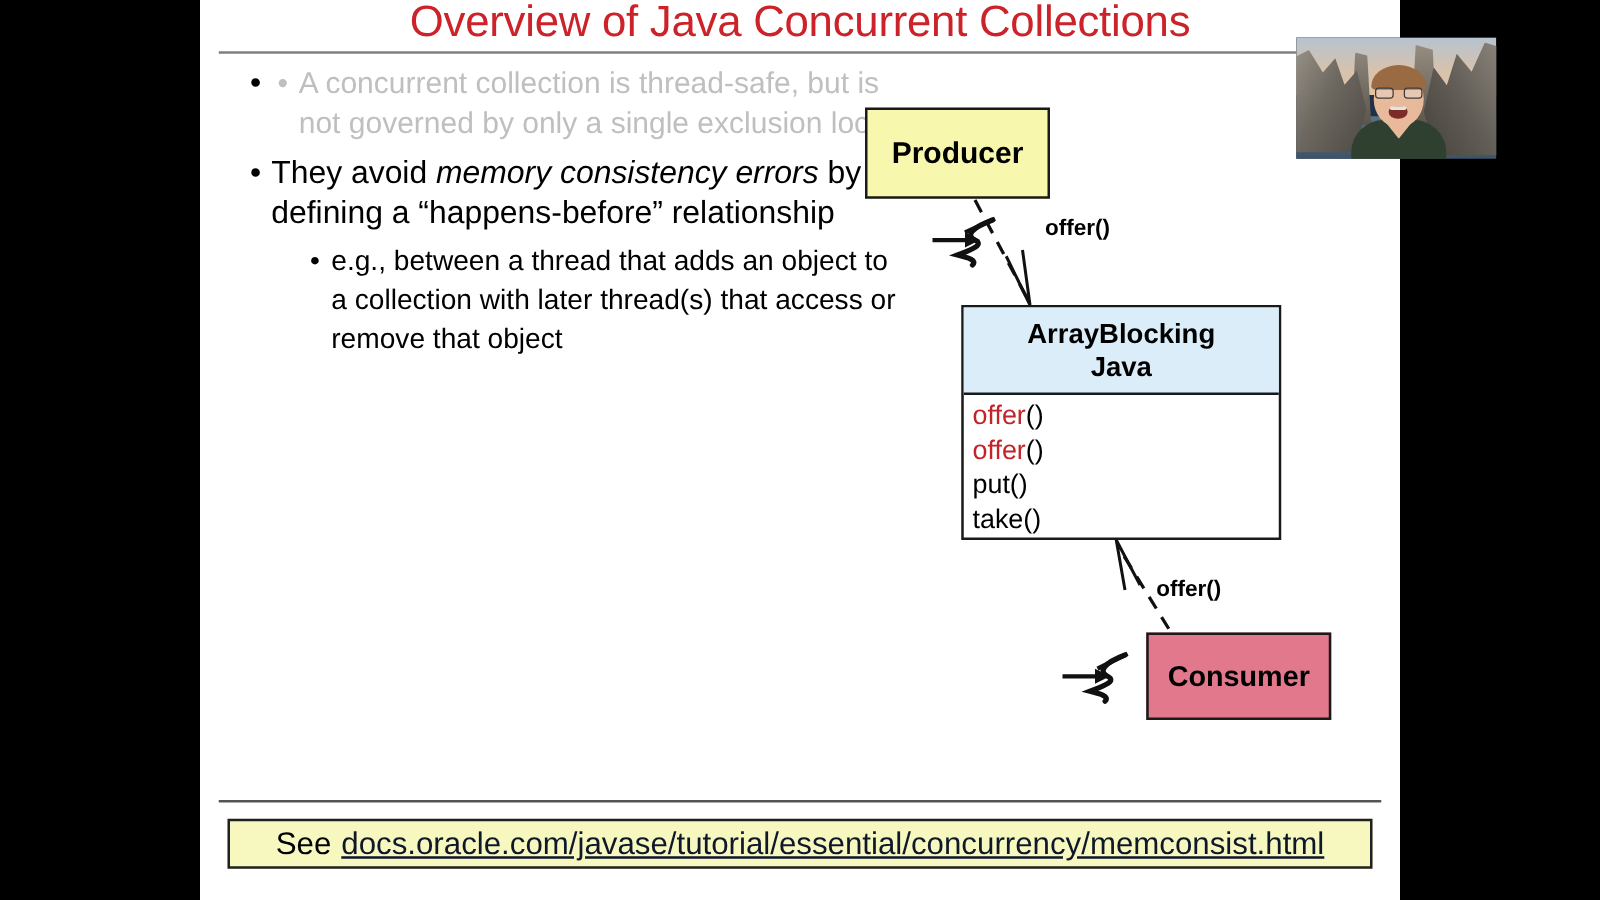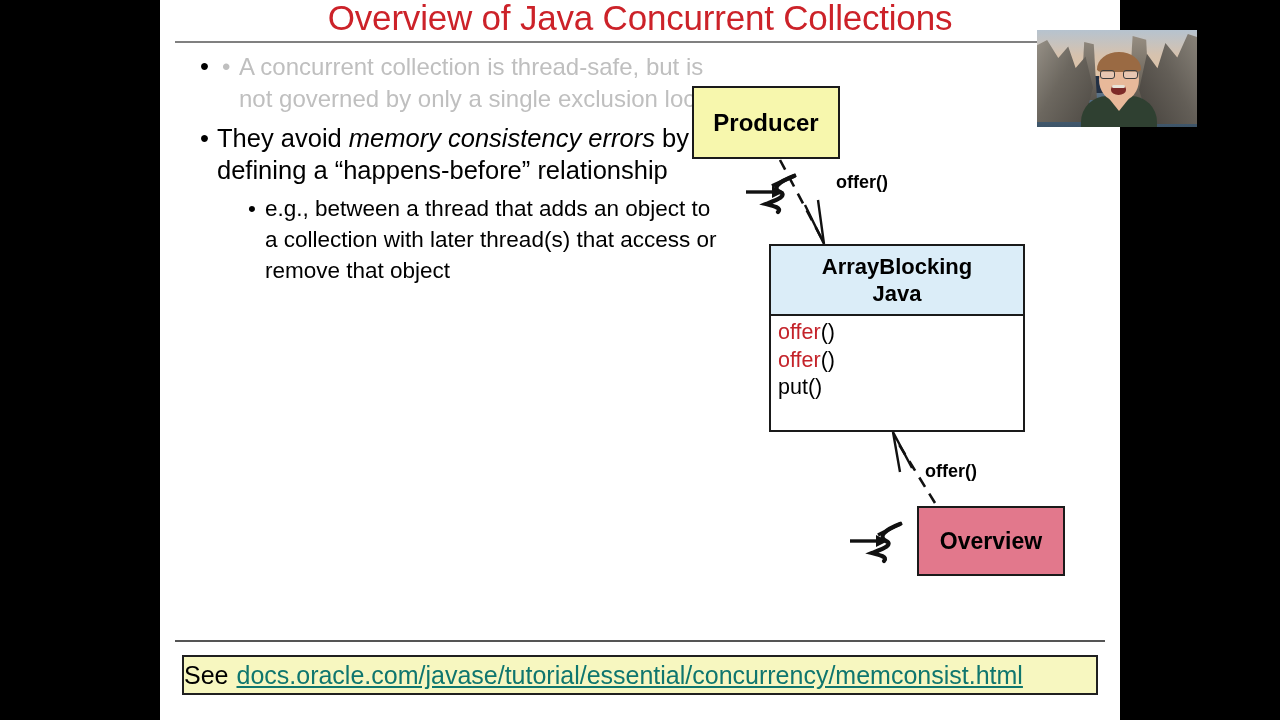--- a/index.html
+++ b/index.html
@@ -179,26 +179,27 @@
     position: absolute;
     left: 22px;
     top: 655px;
     width: 916px;
     height: 40px;
     box-sizing: border-box;
     background: #F7F7C0;
     border: 2px solid #202020;
     display: flex;
     align-items: center;
+    justify-content: center;
     font-size: 25px;
     color: #000;
     white-space: nowrap;
   }
   #link-url {
-    color: #0f766e;
+    color: #0f172a;
     text-decoration: underline;
     margin-left: 8px;
   }
 
   
   #webcam {
     position: absolute;
     left: 1037px;
     top: 30px;
     width: 160px;
@@ -315,25 +316,26 @@
       <div id="abq-header">
         <span>
           <span>ArrayBlocking</span><br>
           <span>Java</span>
         </span>
       </div>
       <div id="abq-methods">
         <div><span class="m-red">offer</span><span>()</span></div>
         <div><span class="m-red">offer</span><span>()</span></div>
         <div><span>put</span><span>()</span></div>
+        <div><span>take</span><span>()</span></div>
       </div>
     </div>
 
     <div class="uml-box" id="consumer-box">
-      <span>Overview</span>
+      <span>Consumer</span>
     </div>
 
     <svg class="svg-layer" width="960" height="720">
 
       <g>
         <path d="M 620 160 L 663 241" stroke="#111" stroke-width="2.6" fill="none" stroke-dasharray="11,8"></path>
         <path d="M 645 205 L 664 244 L 658 200" stroke="#111" stroke-width="2.4" fill="none" stroke-linejoin="miter"></path>
       </g>
 
       <g>

